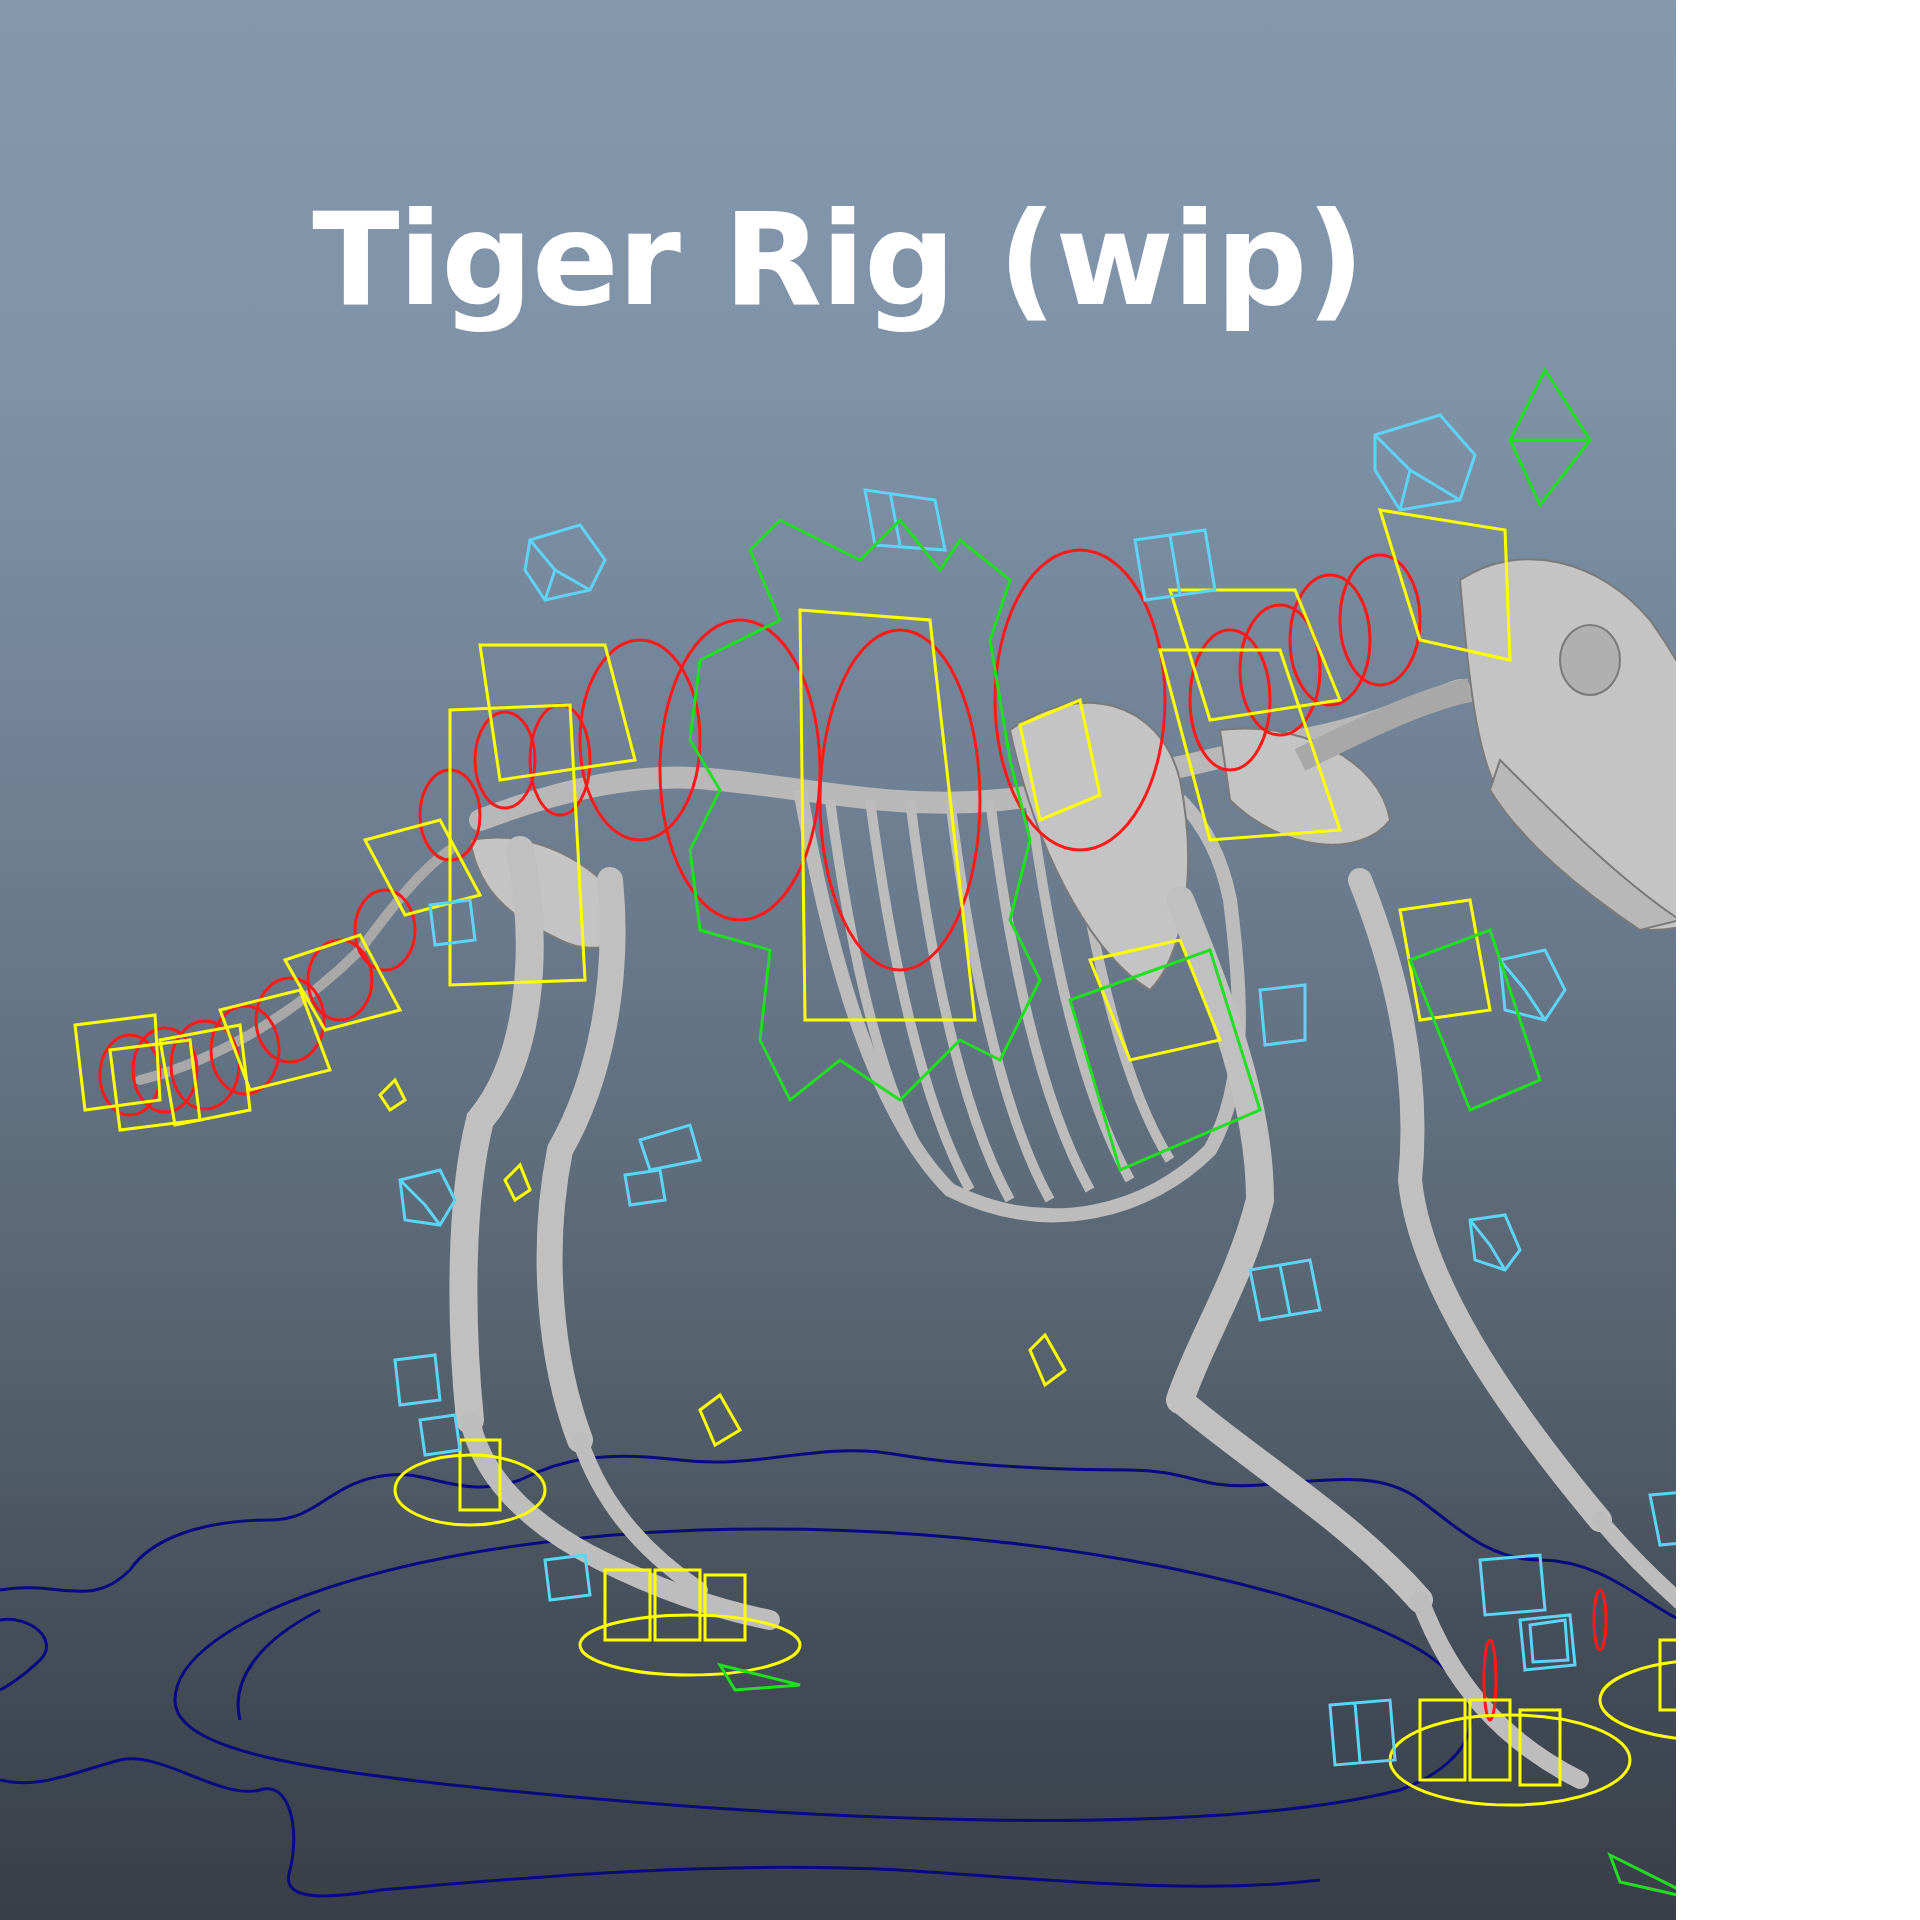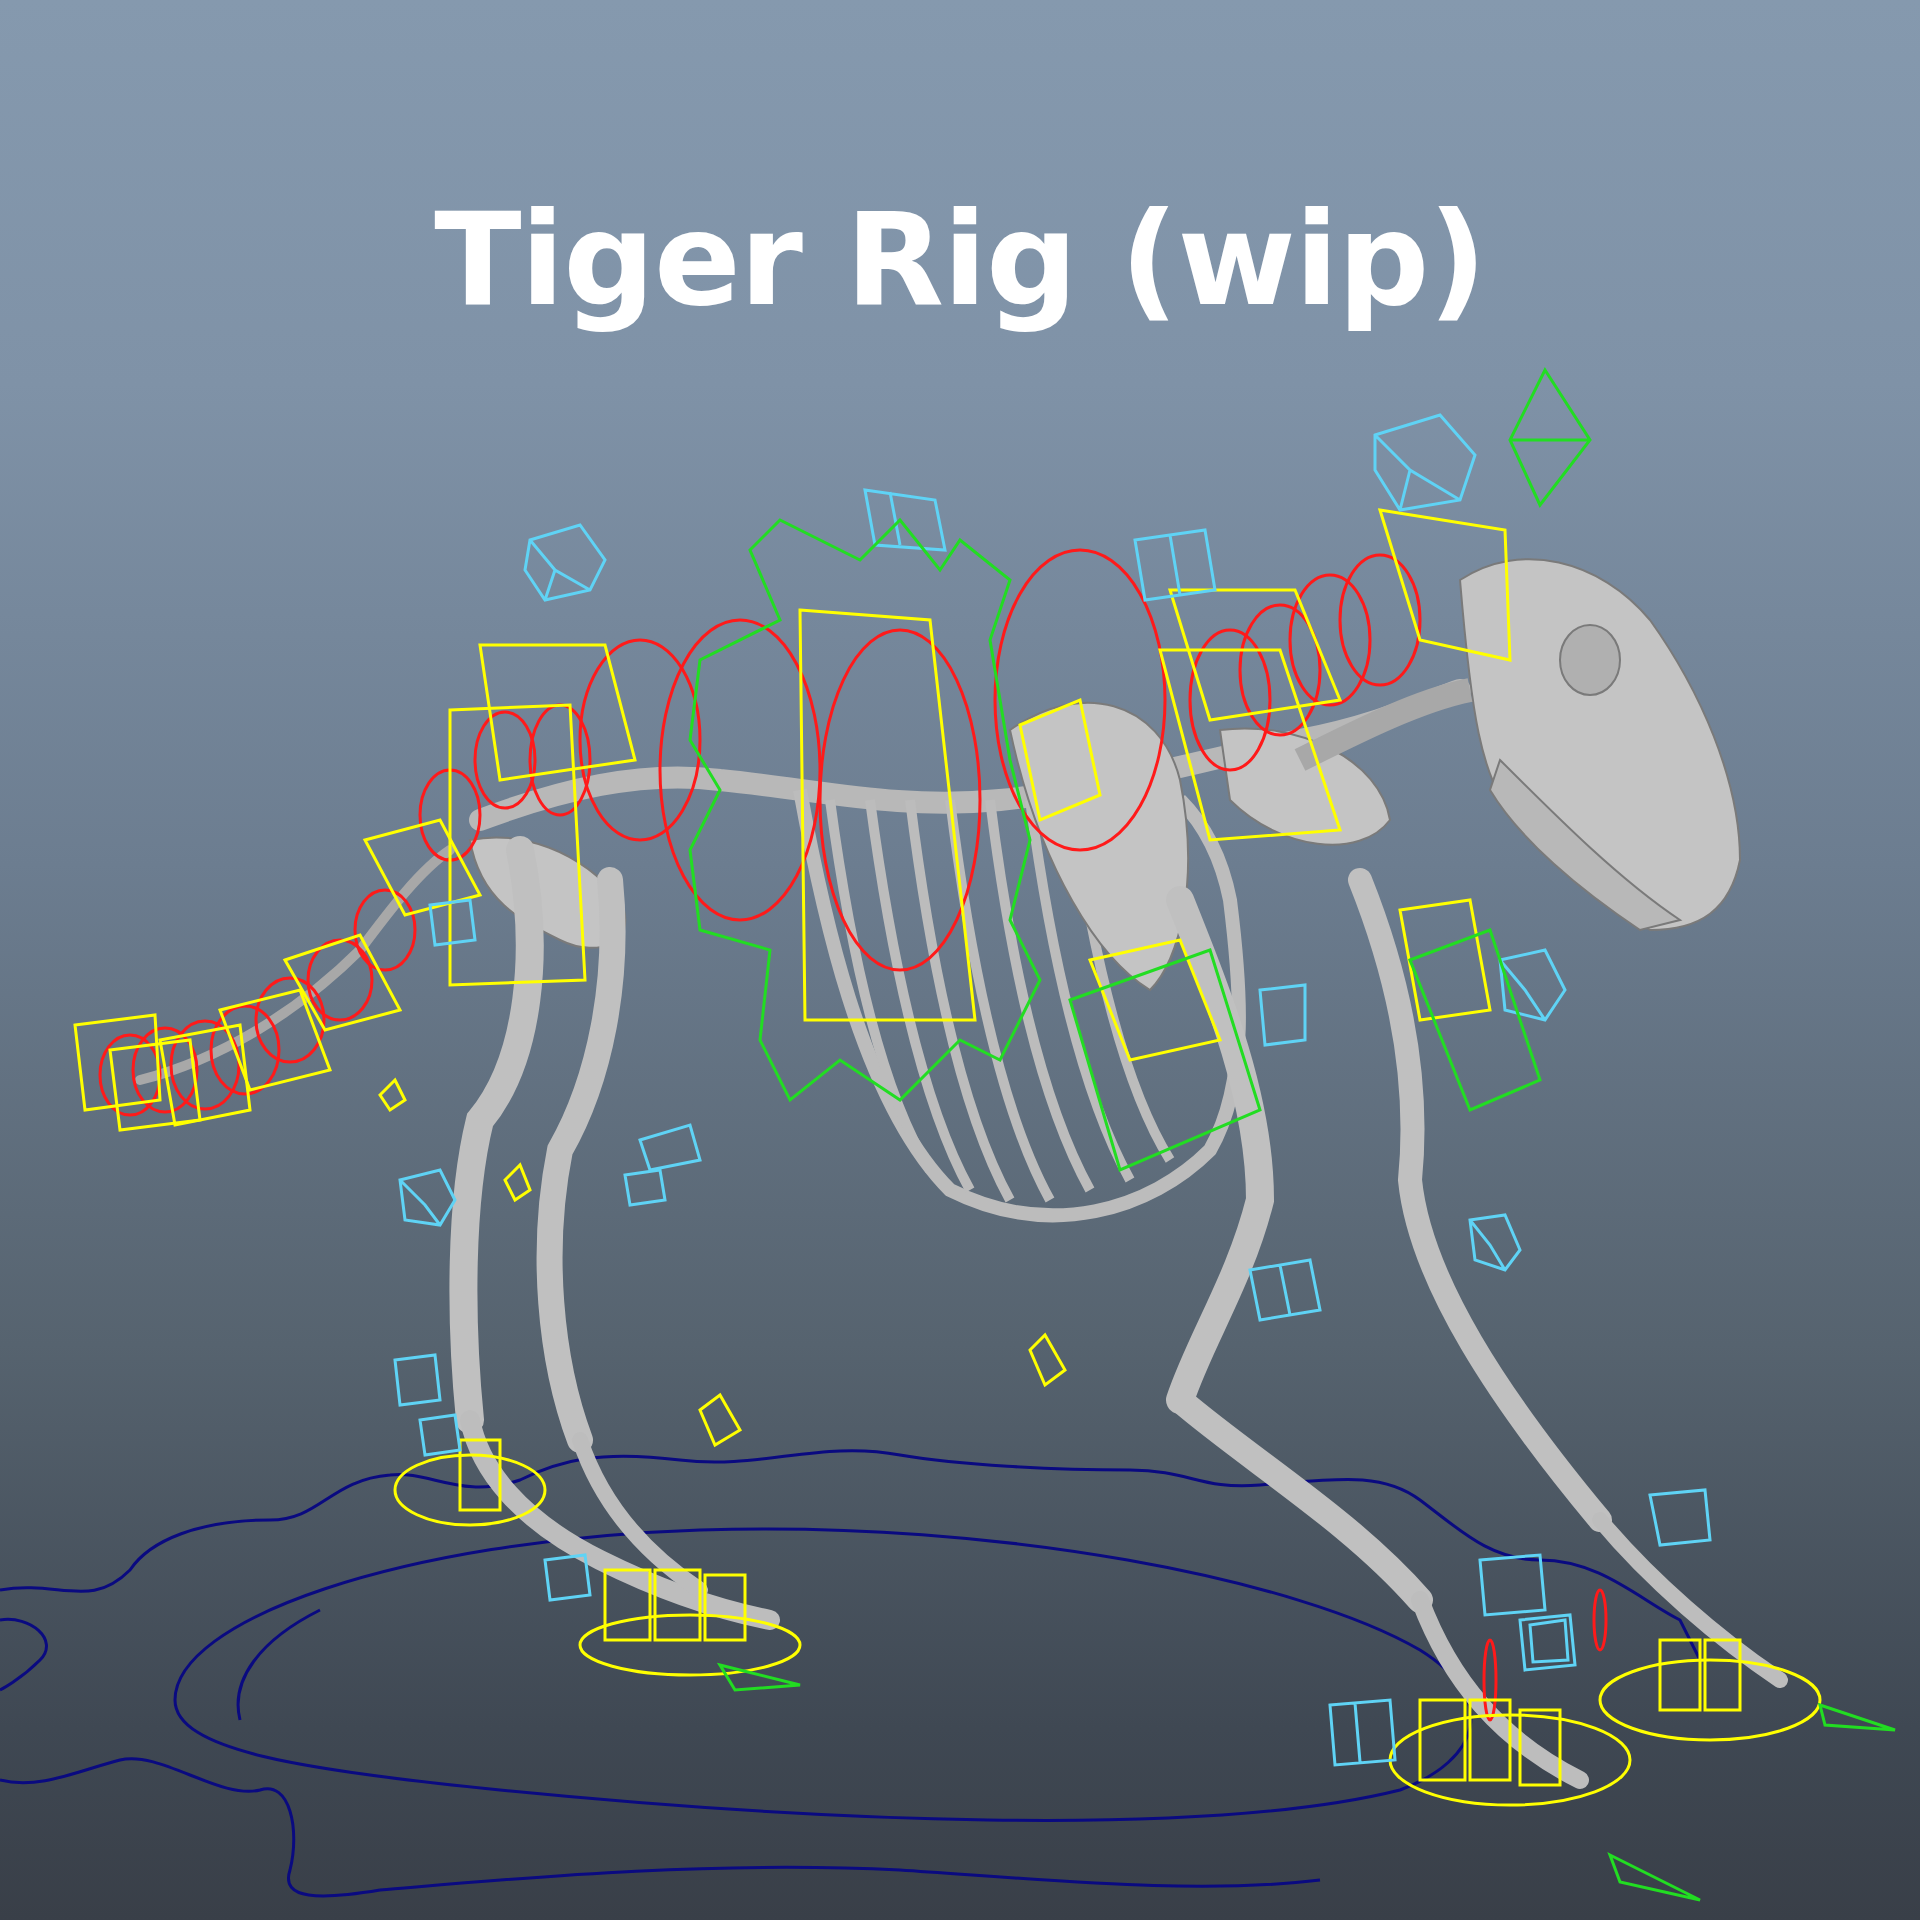--- a/index.html
+++ b/index.html
@@ -1,21 +1,21 @@
 <!DOCTYPE html>
 <html><head>
 <meta charset="utf-8">
 <style>
   html, body { margin: 0; padding: 0; }
   body {
     width: 1920px; height: 1920px; overflow: hidden;
     font-family: "DejaVu Sans", sans-serif;
   }
   .viewport {
-    position: relative; width: 1920px; height: 1920px;
+    position: relative; width: 1676px; height: 1920px;
     background: linear-gradient(to bottom, #8599ae 0%, #7f92a7 20%, #6c7d90 45%, #56636f 70%, #3f4853 90%, #393f48 100%);
     overflow: hidden;
   }
   .title {
     position: absolute; left: 0; right: 0; top: 180px;
     text-align: center; color: #ffffff;
     font-family: "DejaVu Sans", sans-serif; font-weight: bold;
     font-size: 128px; letter-spacing: -1px; line-height: 160px;
   }
   svg.scene { position: absolute; left: 0; top: 0; }

